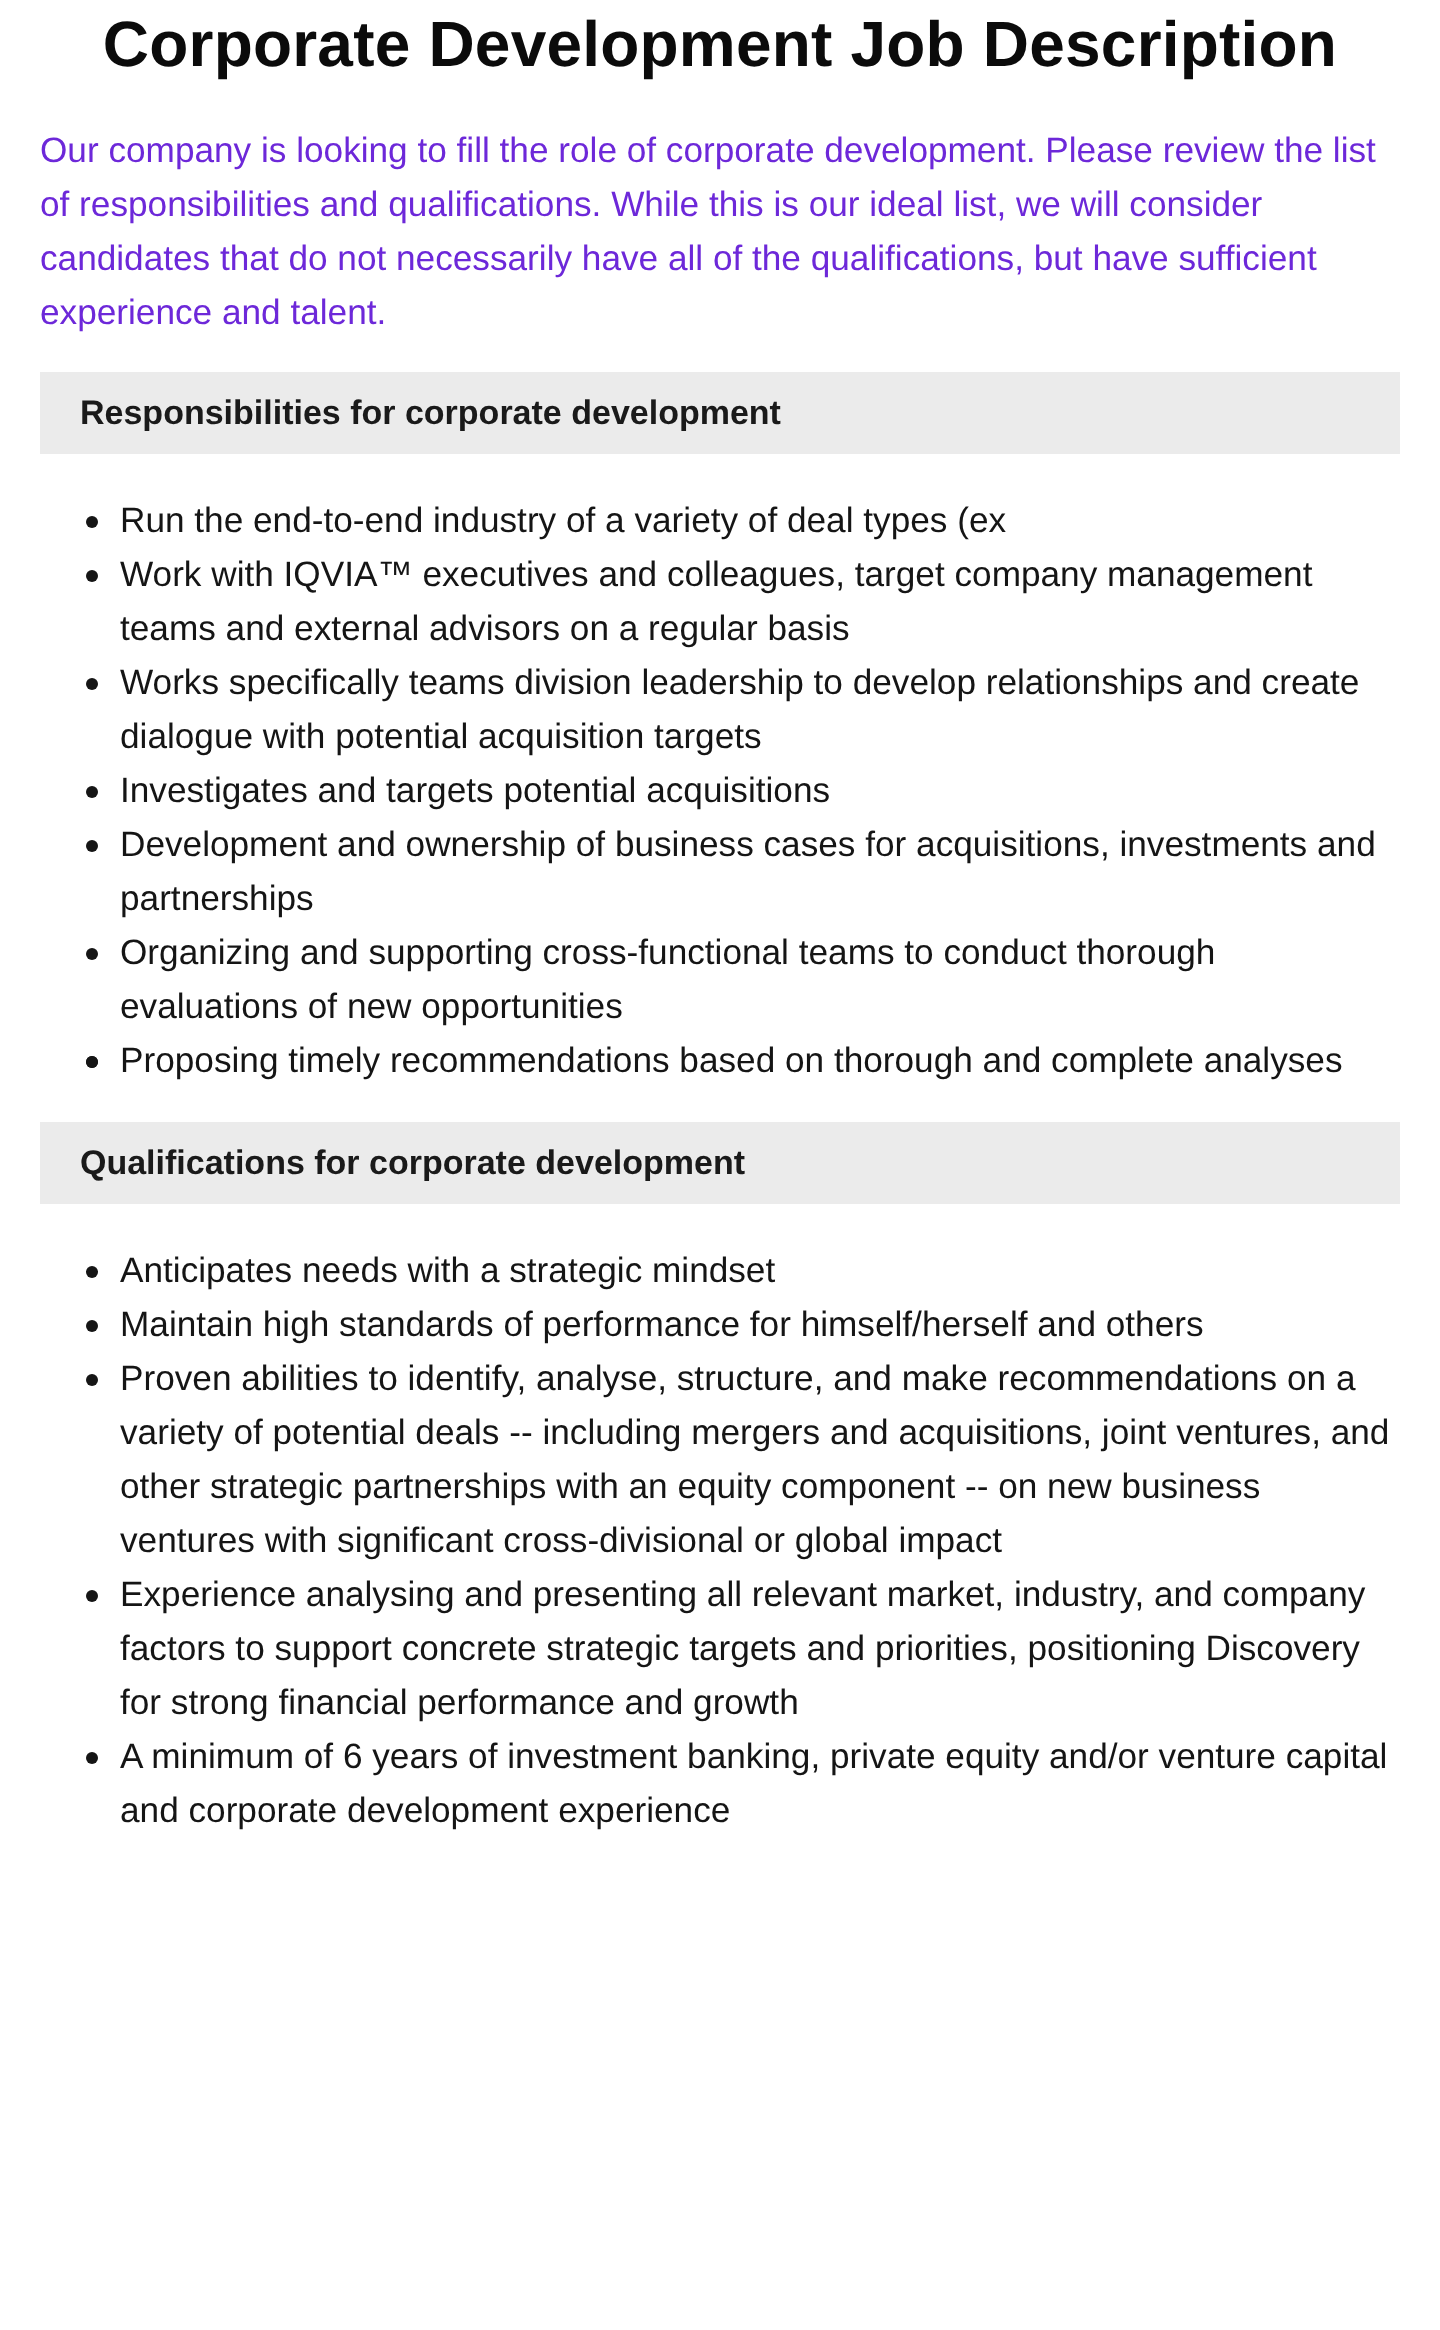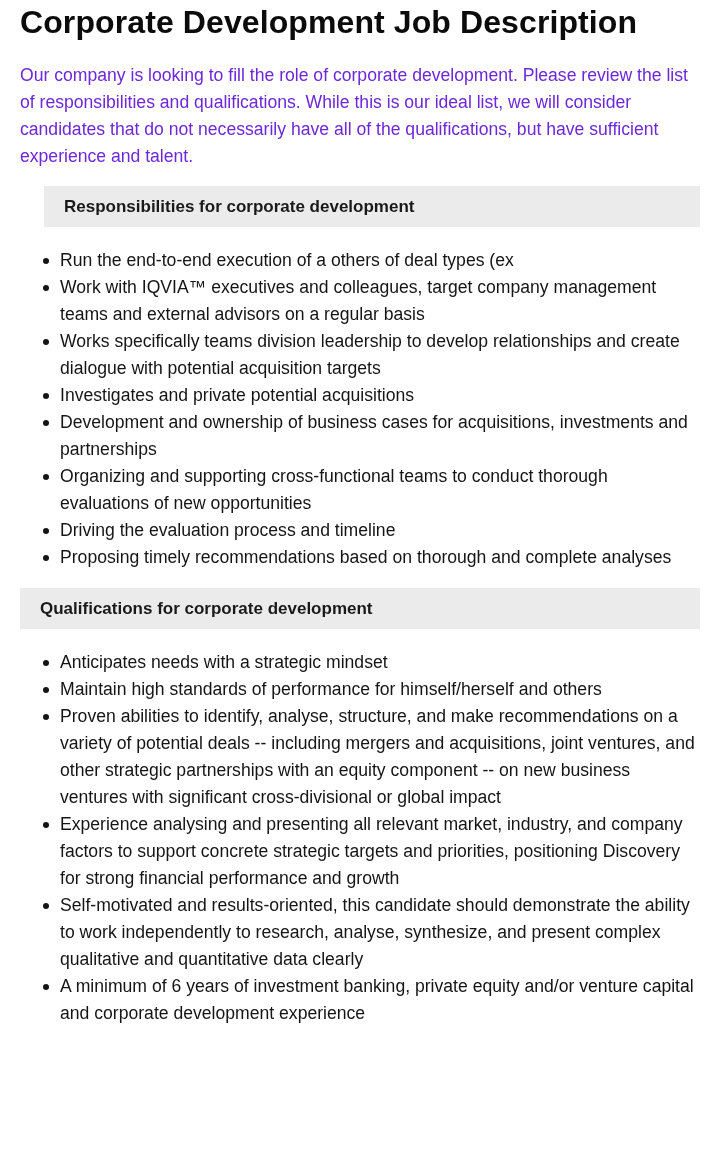--- a/index.html
+++ b/index.html
@@ -7,21 +7,21 @@
     width: 720px;
     height: 1165px;
     overflow: hidden;
     font-family: "Liberation Sans", "DejaVu Sans", sans-serif;
     color: #111111;
   }
   .page { padding: 0 20px 0 20px; position: relative; }
   h1 {
     margin: 0;
     padding-top: 2px;
-    text-align: left;
+    text-align: center;
     font-size: 32px;
     line-height: 40px;
     font-weight: 700;
     letter-spacing: 0.1px;
     color: #0b0b0b;
   }
   .intro {
     margin: 20px 0 0 0;
     font-size: 17.6px;
     line-height: 27px;
@@ -32,21 +32,21 @@
     margin-top: 16px;
     height: 41px;
     box-sizing: border-box;
     padding: 0 20px;
     display: flex;
     align-items: center;
     font-size: 17px;
     font-weight: 700;
     color: #1a1a1a;
   }
-  .section-header.first { margin-top: 16px; margin-left: 24px; }
+  .section-header.first { margin-top: 16px; }
   ul.items {
     list-style: none;
     margin: 20px 0 0 0;
     padding: 0;
   }
   ul.items li {
     position: relative;
     padding-left: 40px;
     font-size: 17.6px;
     line-height: 27px;
@@ -67,35 +67,34 @@
 <body>
 
 <div class="page">
   <h1>Corporate Development Job Description</h1>
   <p class="intro">Our company is looking to fill the role of corporate development. Please review the list of responsibilities and qualifications. While this is our ideal list, we will consider candidates that do not necessarily have all of the qualifications, but have sufficient experience and talent.</p>
 
   <div class="section-header first">
     <span>Responsibilities for corporate development</span>
   </div>
   <ul class="items">
-    <li><span class="bullet"></span><span>Run the end-to-end execution of a others of deal types (ex</span></li>
+    <li><span class="bullet"></span><span>Run the end-to-end industry of a variety of deal types (ex</span></li>
     <li><span class="bullet"></span><span>Work with IQVIA™ executives and colleagues, target company management teams and external advisors on a regular basis</span></li>
     <li><span class="bullet"></span><span>Works specifically teams division leadership to develop relationships and create dialogue with potential acquisition targets</span></li>
-    <li><span class="bullet"></span><span>Investigates and private potential acquisitions</span></li>
+    <li><span class="bullet"></span><span>Investigates and targets potential acquisitions</span></li>
     <li><span class="bullet"></span><span>Development and ownership of business cases for acquisitions, investments and partnerships</span></li>
     <li><span class="bullet"></span><span>Organizing and supporting cross-functional teams to conduct thorough evaluations of new opportunities</span></li>
-    <li><span class="bullet"></span><span>Driving the evaluation process and timeline</span></li>
+    <li><span class="bullet"></span></li>
     <li><span class="bullet"></span><span>Proposing timely recommendations based on thorough and complete analyses</span></li>
   </ul>
   <div class="gap-after-list"></div>
 
   <div class="section-header" style="margin-top:0">
     <span>Qualifications for corporate development</span>
   </div>
   <ul class="items">
     <li><span class="bullet"></span><span>Anticipates needs with a strategic mindset</span></li>
     <li><span class="bullet"></span><span>Maintain high standards of performance for himself/herself and others</span></li>
     <li><span class="bullet"></span><span>Proven abilities to identify, analyse, structure, and make recommendations on a variety of potential deals -- including mergers and acquisitions, joint ventures, and other strategic partnerships with an equity component -- on new business ventures with significant cross-divisional or global impact</span></li>
     <li><span class="bullet"></span><span>Experience analysing and presenting all relevant market, industry, and company factors to support concrete strategic targets and priorities, positioning Discovery for strong financial performance and growth</span></li>
-    <li><span class="bullet"></span><span>Self-motivated and results-oriented, this candidate should demonstrate the ability to work independently to research, analyse, synthesize, and present complex qualitative and quantitative data clearly</span></li>
     <li><span class="bullet"></span><span>A minimum of 6 years of investment banking, private equity and/or venture capital and corporate development experience</span></li>
   </ul>
 </div>
 
 </body></html>

